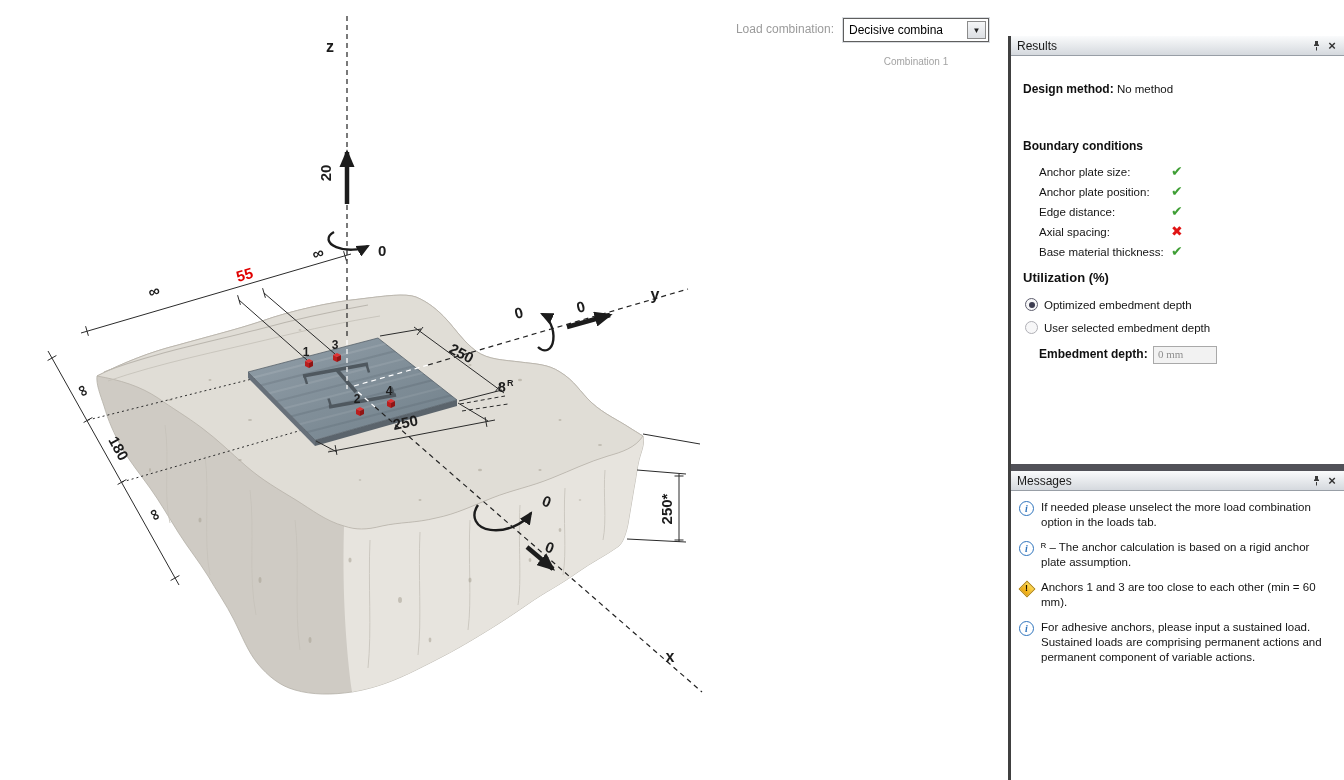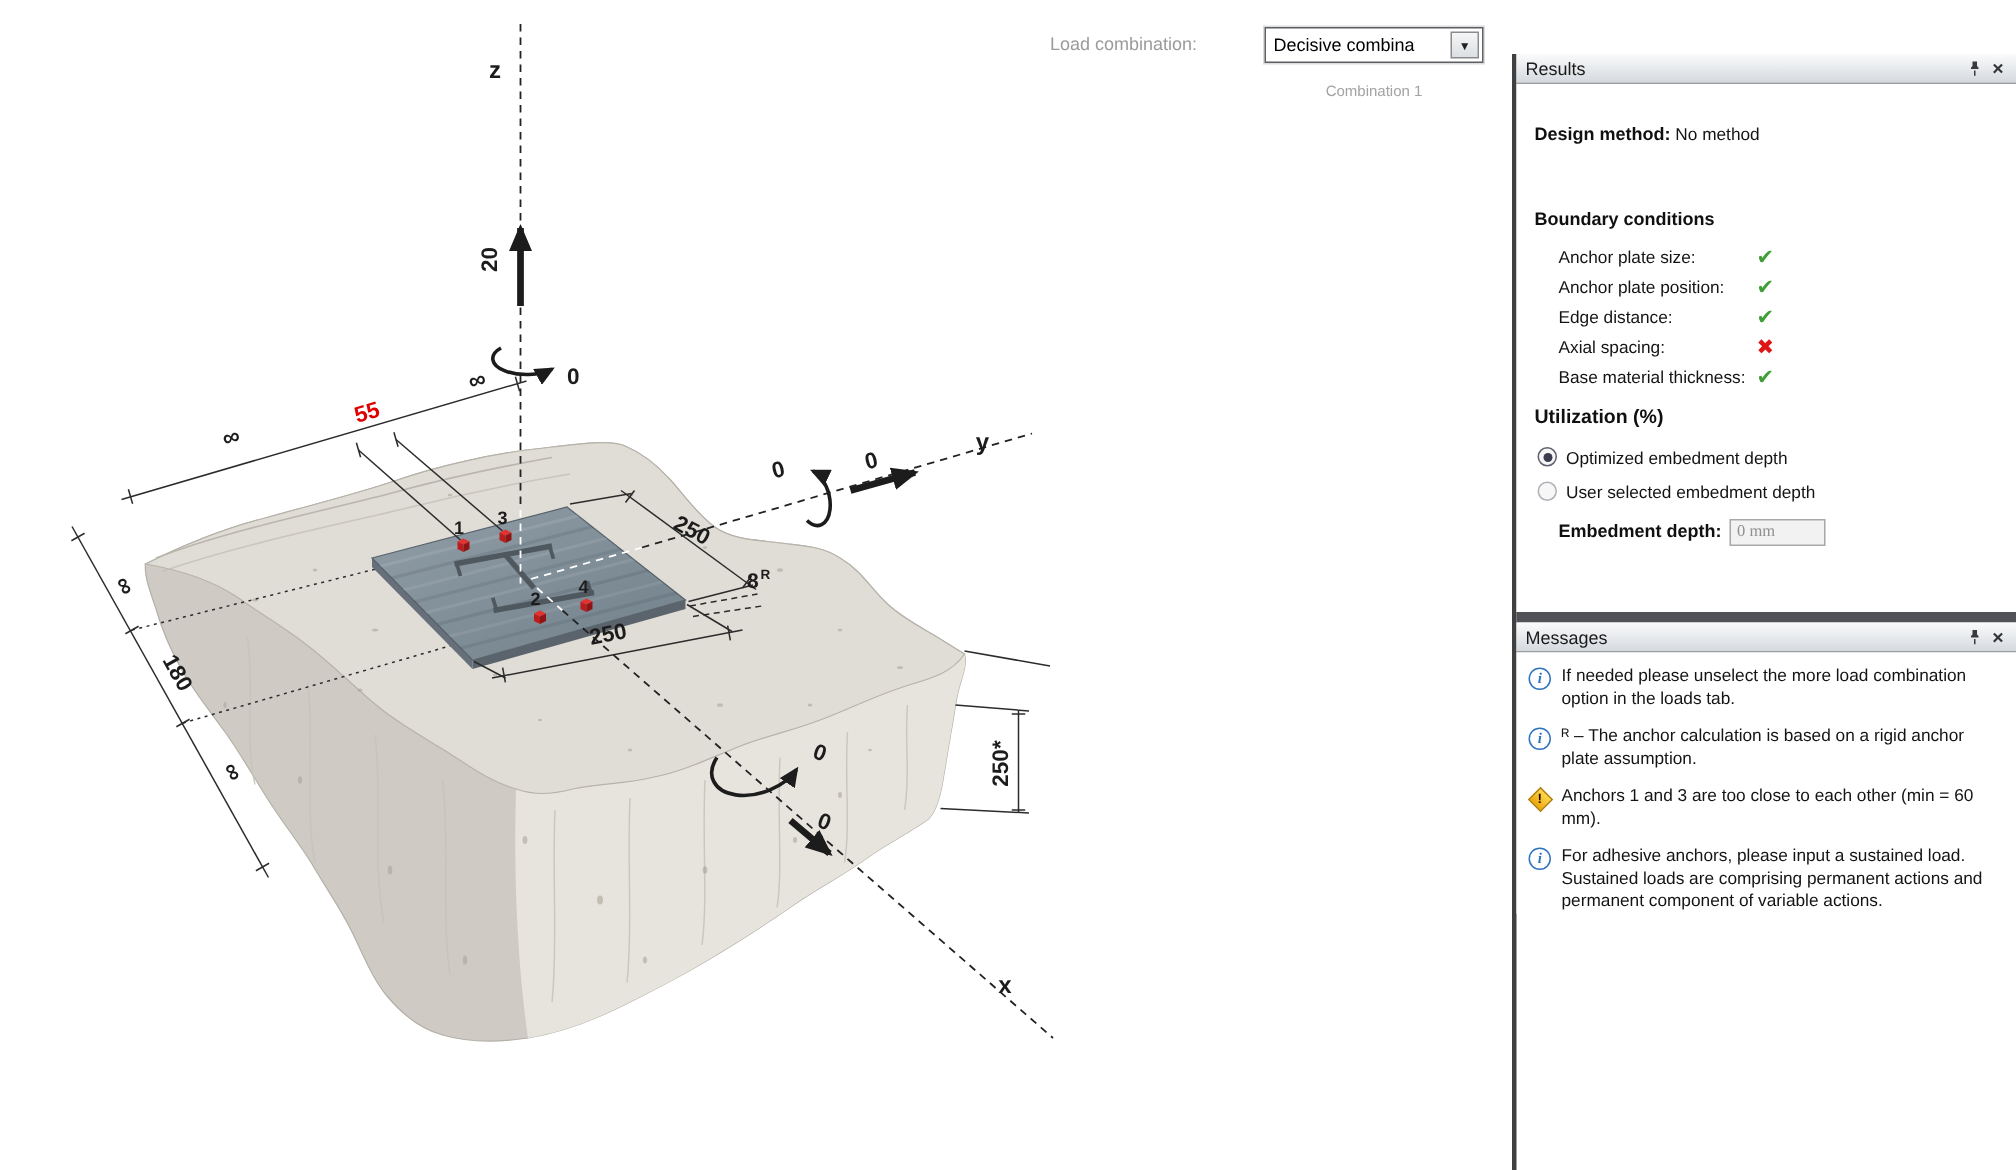--- a/index.html
+++ b/index.html
@@ -1,36 +1,36 @@
 <!DOCTYPE html>
 <html><head>
 <meta charset="utf-8">
 <style>
   html,body{margin:0;padding:0;background:#fff;width:1344px;height:780px;overflow:hidden;
     font-family:"Liberation Sans","DejaVu Sans",sans-serif;}
   .viewport{position:absolute;left:0;top:0;width:1008px;height:780px;background:#fff;}
   .viewport svg{position:absolute;left:0;top:0;}
   
-  .lc-label{position:absolute;left:700px;top:22px;width:134px;color:#9b9b9b;font-size:12px;}
+  .lc-label{position:absolute;left:700px;top:22px;width:134px;text-align:right;color:#9b9b9b;font-size:12px;}
   .lc-select{position:absolute;left:843px;top:18px;width:146px;height:24px;border:1px solid #5f5f5f;
     box-shadow:0 0 0 1px #d9dce0;background:#fff;display:flex;align-items:center;box-sizing:border-box;cursor:default;gap:24px;}
   .lc-select .val{flex:1;padding-left:5px;font-size:12px;color:#000;white-space:nowrap;overflow:hidden;}
   .lc-select .btn{width:19px;height:18px;margin-right:2px;border:1px solid #8b8b8b;
     background:linear-gradient(#f5f6f7,#dcdfe3);display:flex;align-items:center;justify-content:center;
     font-size:8px;color:#222;box-sizing:border-box;}
   .lc-caption{position:absolute;left:843px;top:56px;width:146px;text-align:center;color:#a3a3a3;font-size:10px;}
   
   .right-col{position:absolute;left:1008px;top:0;width:336px;height:780px;box-sizing:border-box;
     border-left:3px solid #404040;background:#fff;margin-top:36px;}
   .panel-title{height:19px;background:linear-gradient(#fafbfc,#d5d9de);border-bottom:1px solid #989ea6;
     display:flex;align-items:center;padding:0 4px 0 6px;font-size:12px;color:#1a1a1a;}
   .panel-title .spacer{flex:1;}
   .tbtn{width:16px;height:14px;display:flex;align-items:center;justify-content:center;color:#333;cursor:default;}
   .tbtn.close{font-size:13px;font-weight:bold;line-height:10px;}
-  .results-body{position:relative;height:352px;background:#fff;font-size:11.5px;color:#141414;}
+  .results-body{position:relative;height:408px;background:#fff;font-size:11.5px;color:#141414;}
   .rrow{position:absolute;left:12px;width:312px;white-space:nowrap;}
   .bold{font-weight:bold;font-size:12px;color:#101010;}
   .indent{margin-left:16px;}
   .mark{position:absolute;left:148px;top:-3px;font-weight:bold;font-size:14px;}
   .mark.pass{color:#3f9e35;}
   .mark.fail{color:#e01515;}
   .radio{display:inline-block;width:11px;height:11px;border-radius:50%;border:1px solid #b0b0b6;
     background:#f7f7f8;vertical-align:-2px;margin-right:6px;position:relative;}
   .radio.sel{border-color:#5e5e6e;}
   .radio.sel::after{content:"";position:absolute;left:2.5px;top:2.5px;width:6px;height:6px;border-radius:50%;background:#3c3c50;}

